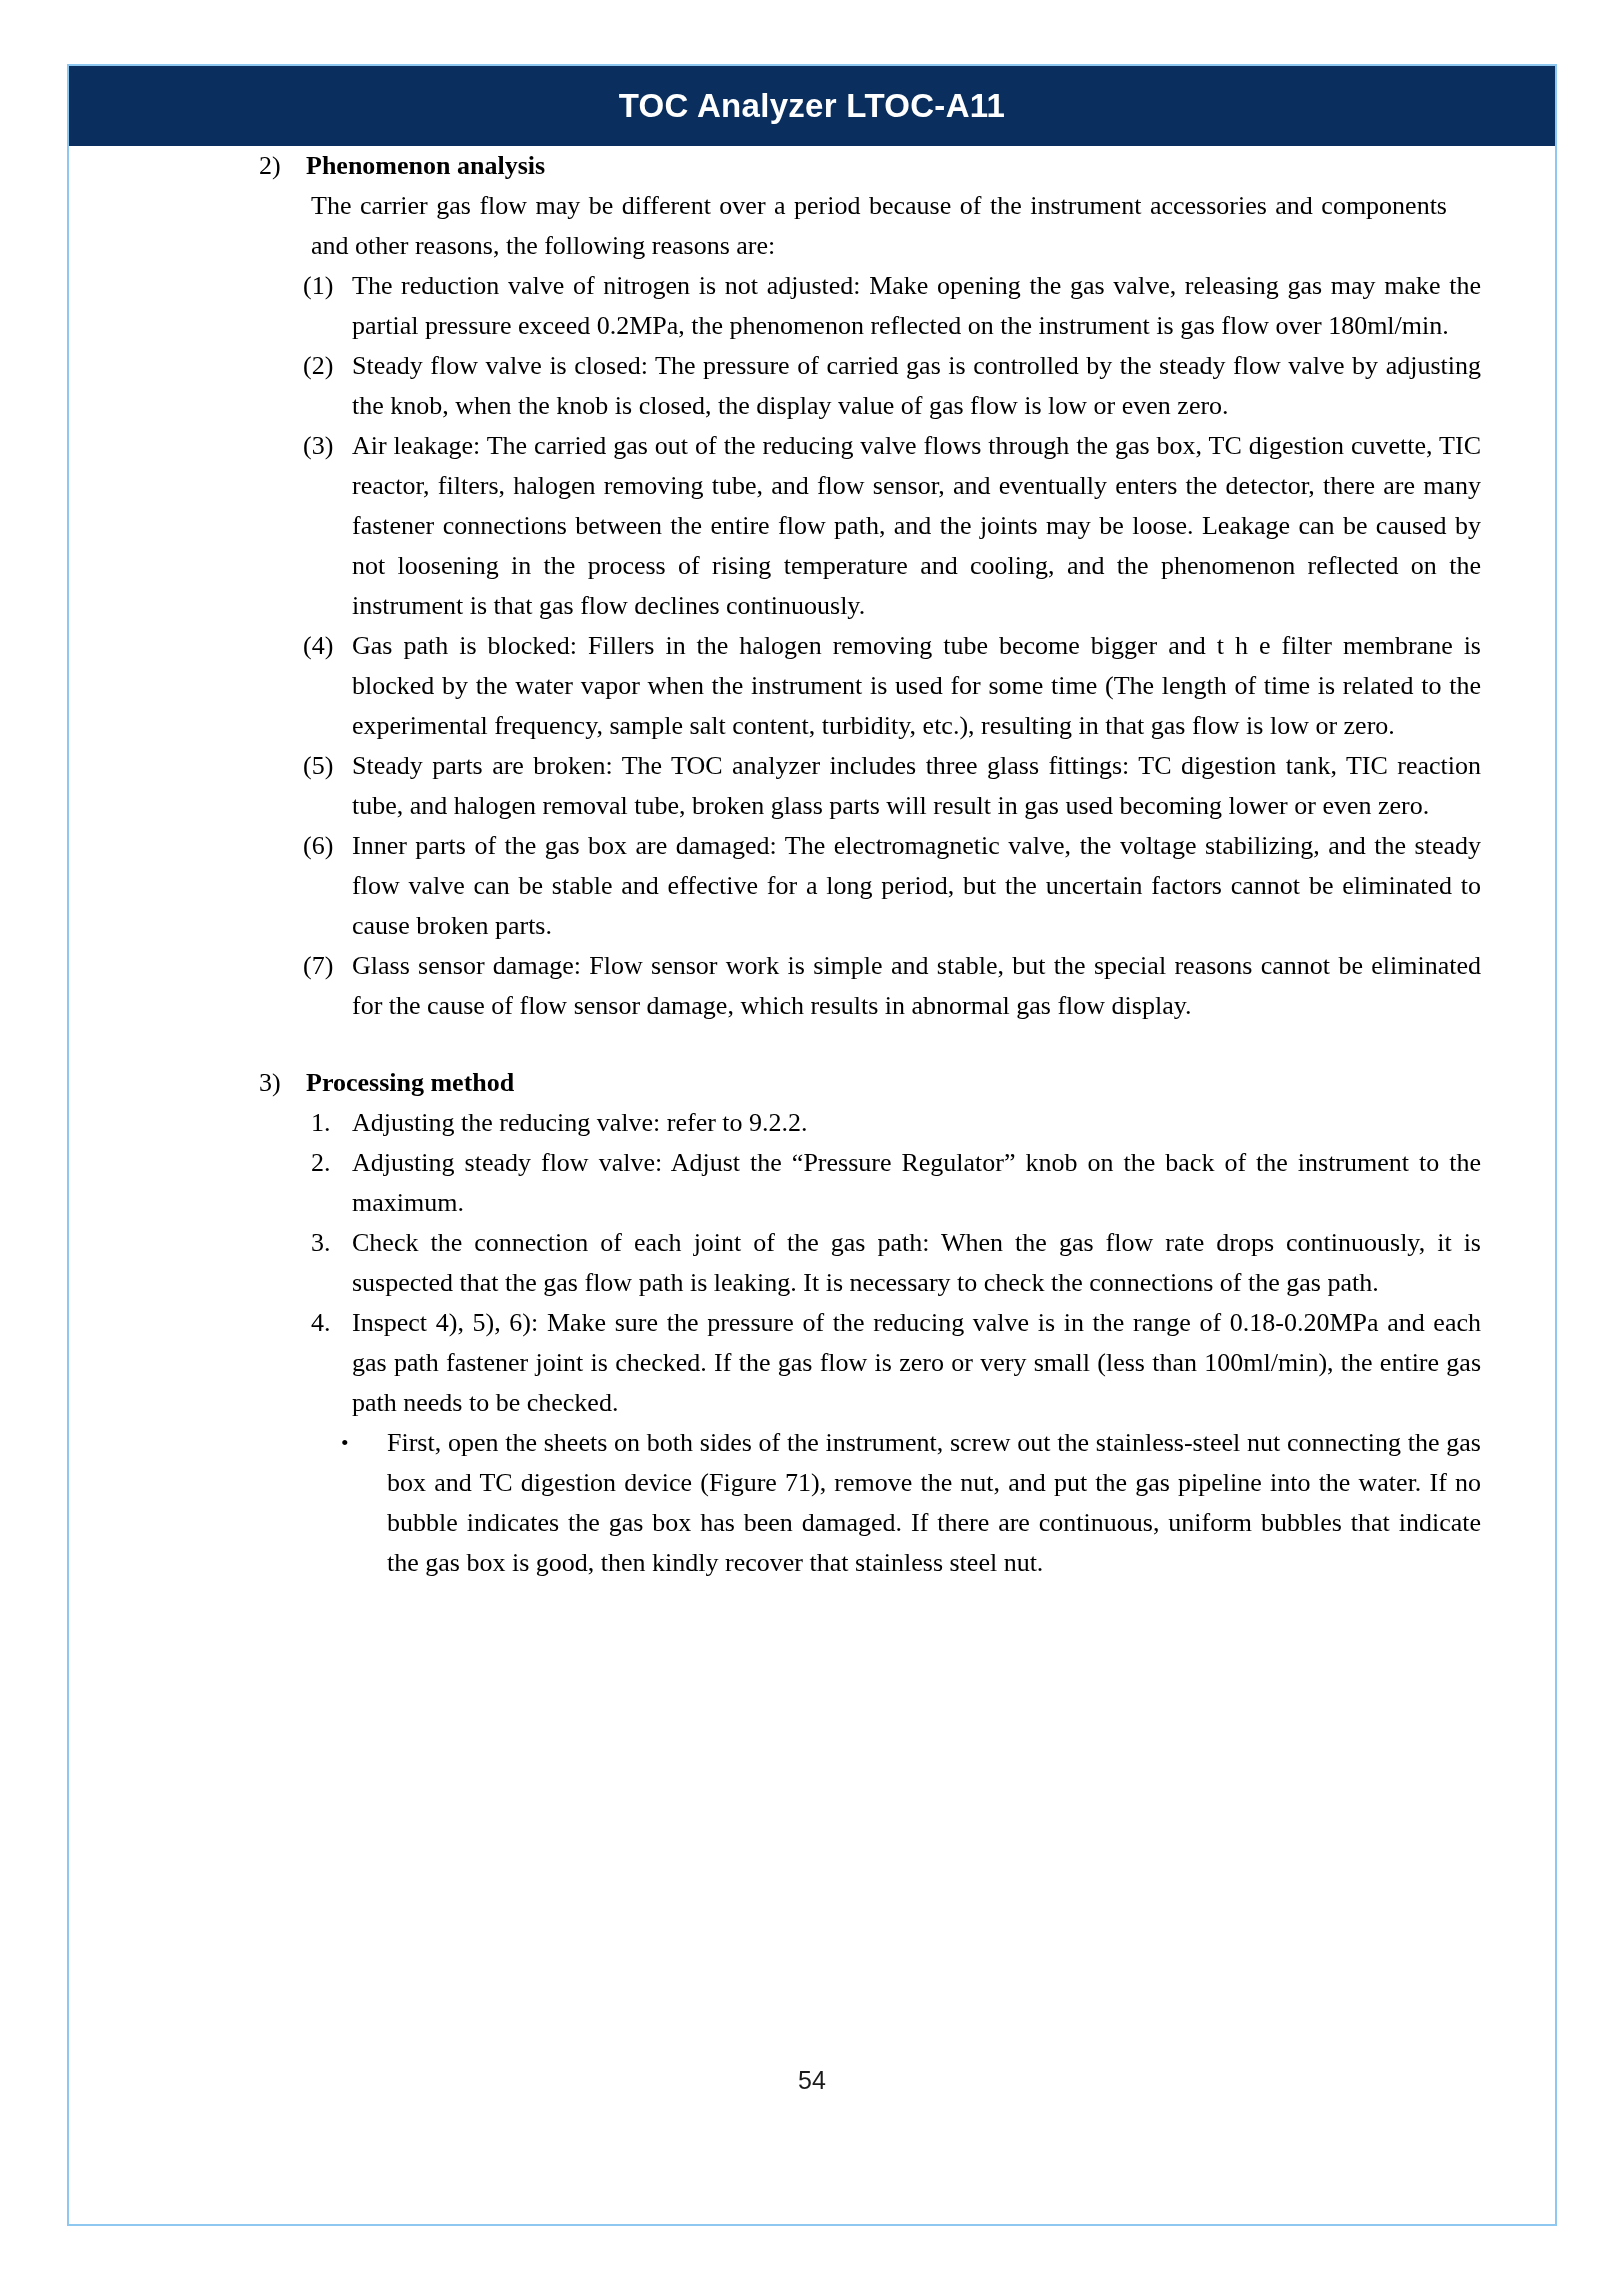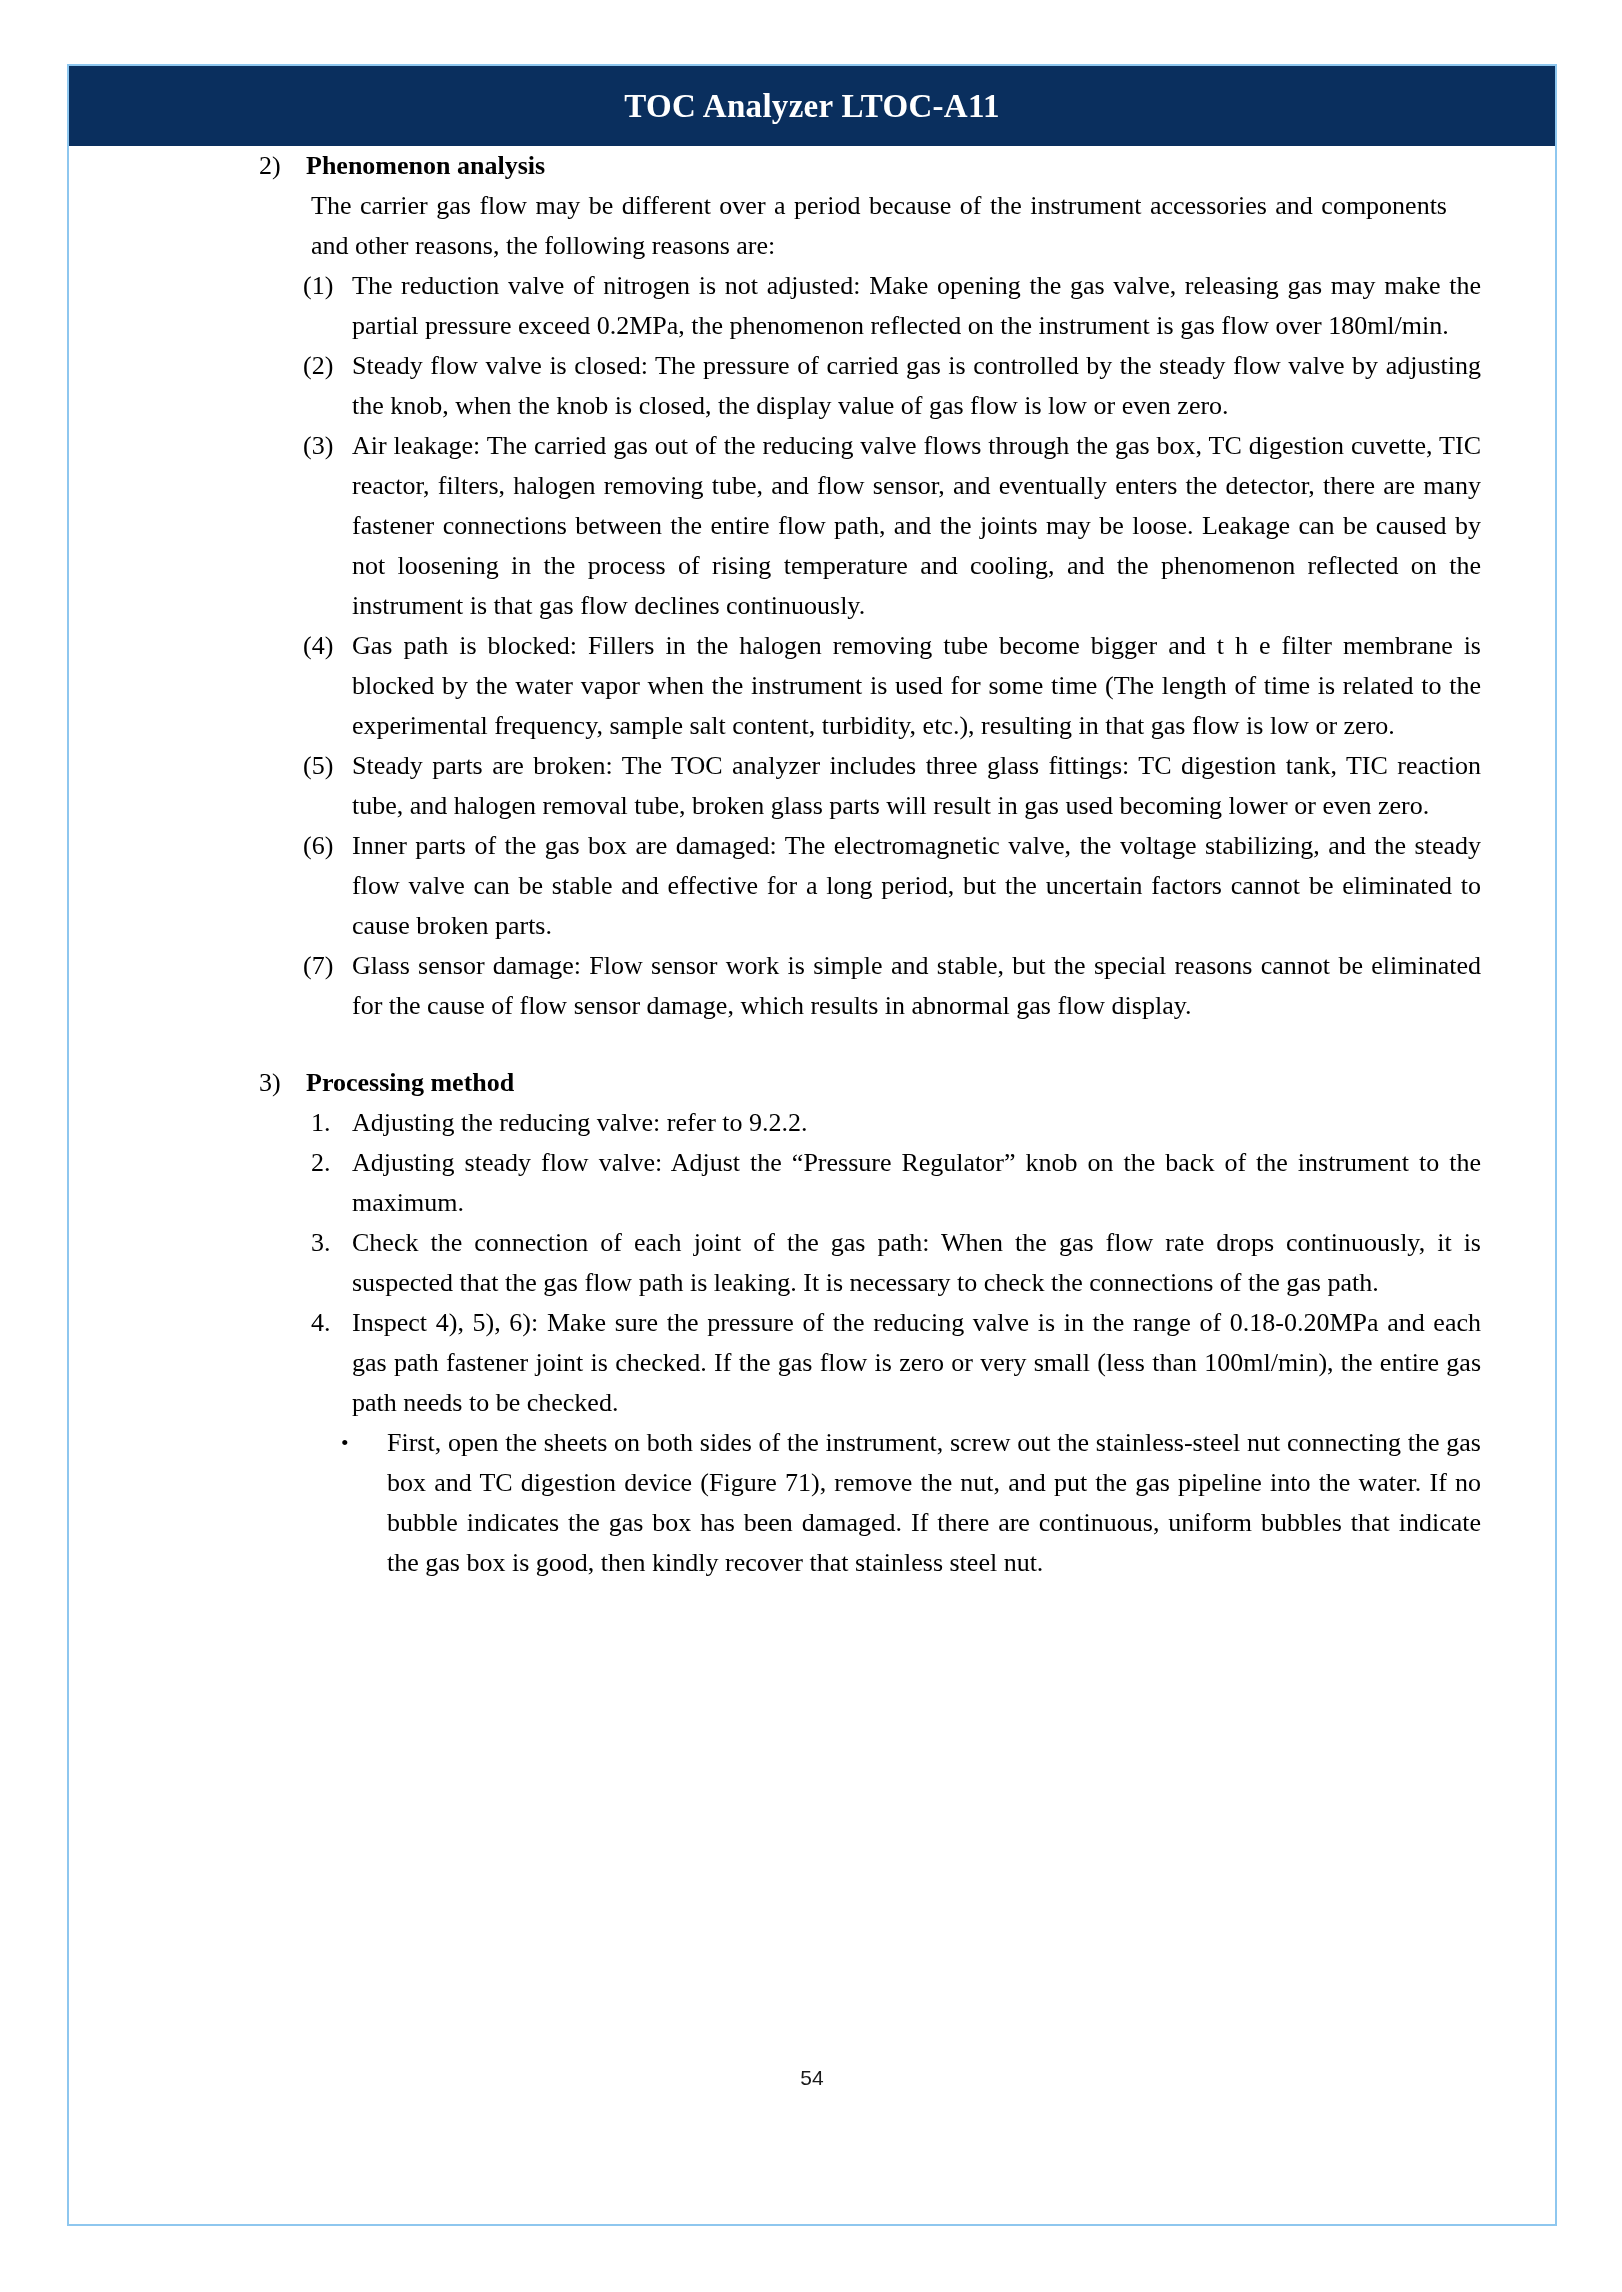--- a/index.html
+++ b/index.html
@@ -32,21 +32,21 @@
     top: 0;
     width: 100%;
     height: 80px;
     background: #0a2f5e;
     display: flex;
     align-items: center;
     justify-content: center;
   }
   #header-title {
     color: #ffffff;
-    font-family: Liberation Serif, serif;
+    font-family: Liberation Sans, sans-serif;
     font-weight: bold;
     font-size: 33px;
     letter-spacing: 0.3px;
   }
 
   #content {
     position: absolute;
     left: 0;
     top: 80px;
     width: 100%;
@@ -132,21 +132,21 @@
 
   b, .b { font-weight: normal; }
 
   #page-number {
     position: absolute;
     top: 2000px;
     left: 0;
     width: 100%;
     text-align: center;
     font-family: "Liberation Sans", "DejaVu Sans", sans-serif;
-    font-size: 21px;
+    font-size: 25px;
     color: #1a1a1a;
   }
 </style>
 </head>
 <body>
 
 <div id="page">
 
   <div id="header-bar">
     <div id="header-title">TOC Analyzer LTOC-A11</div>

